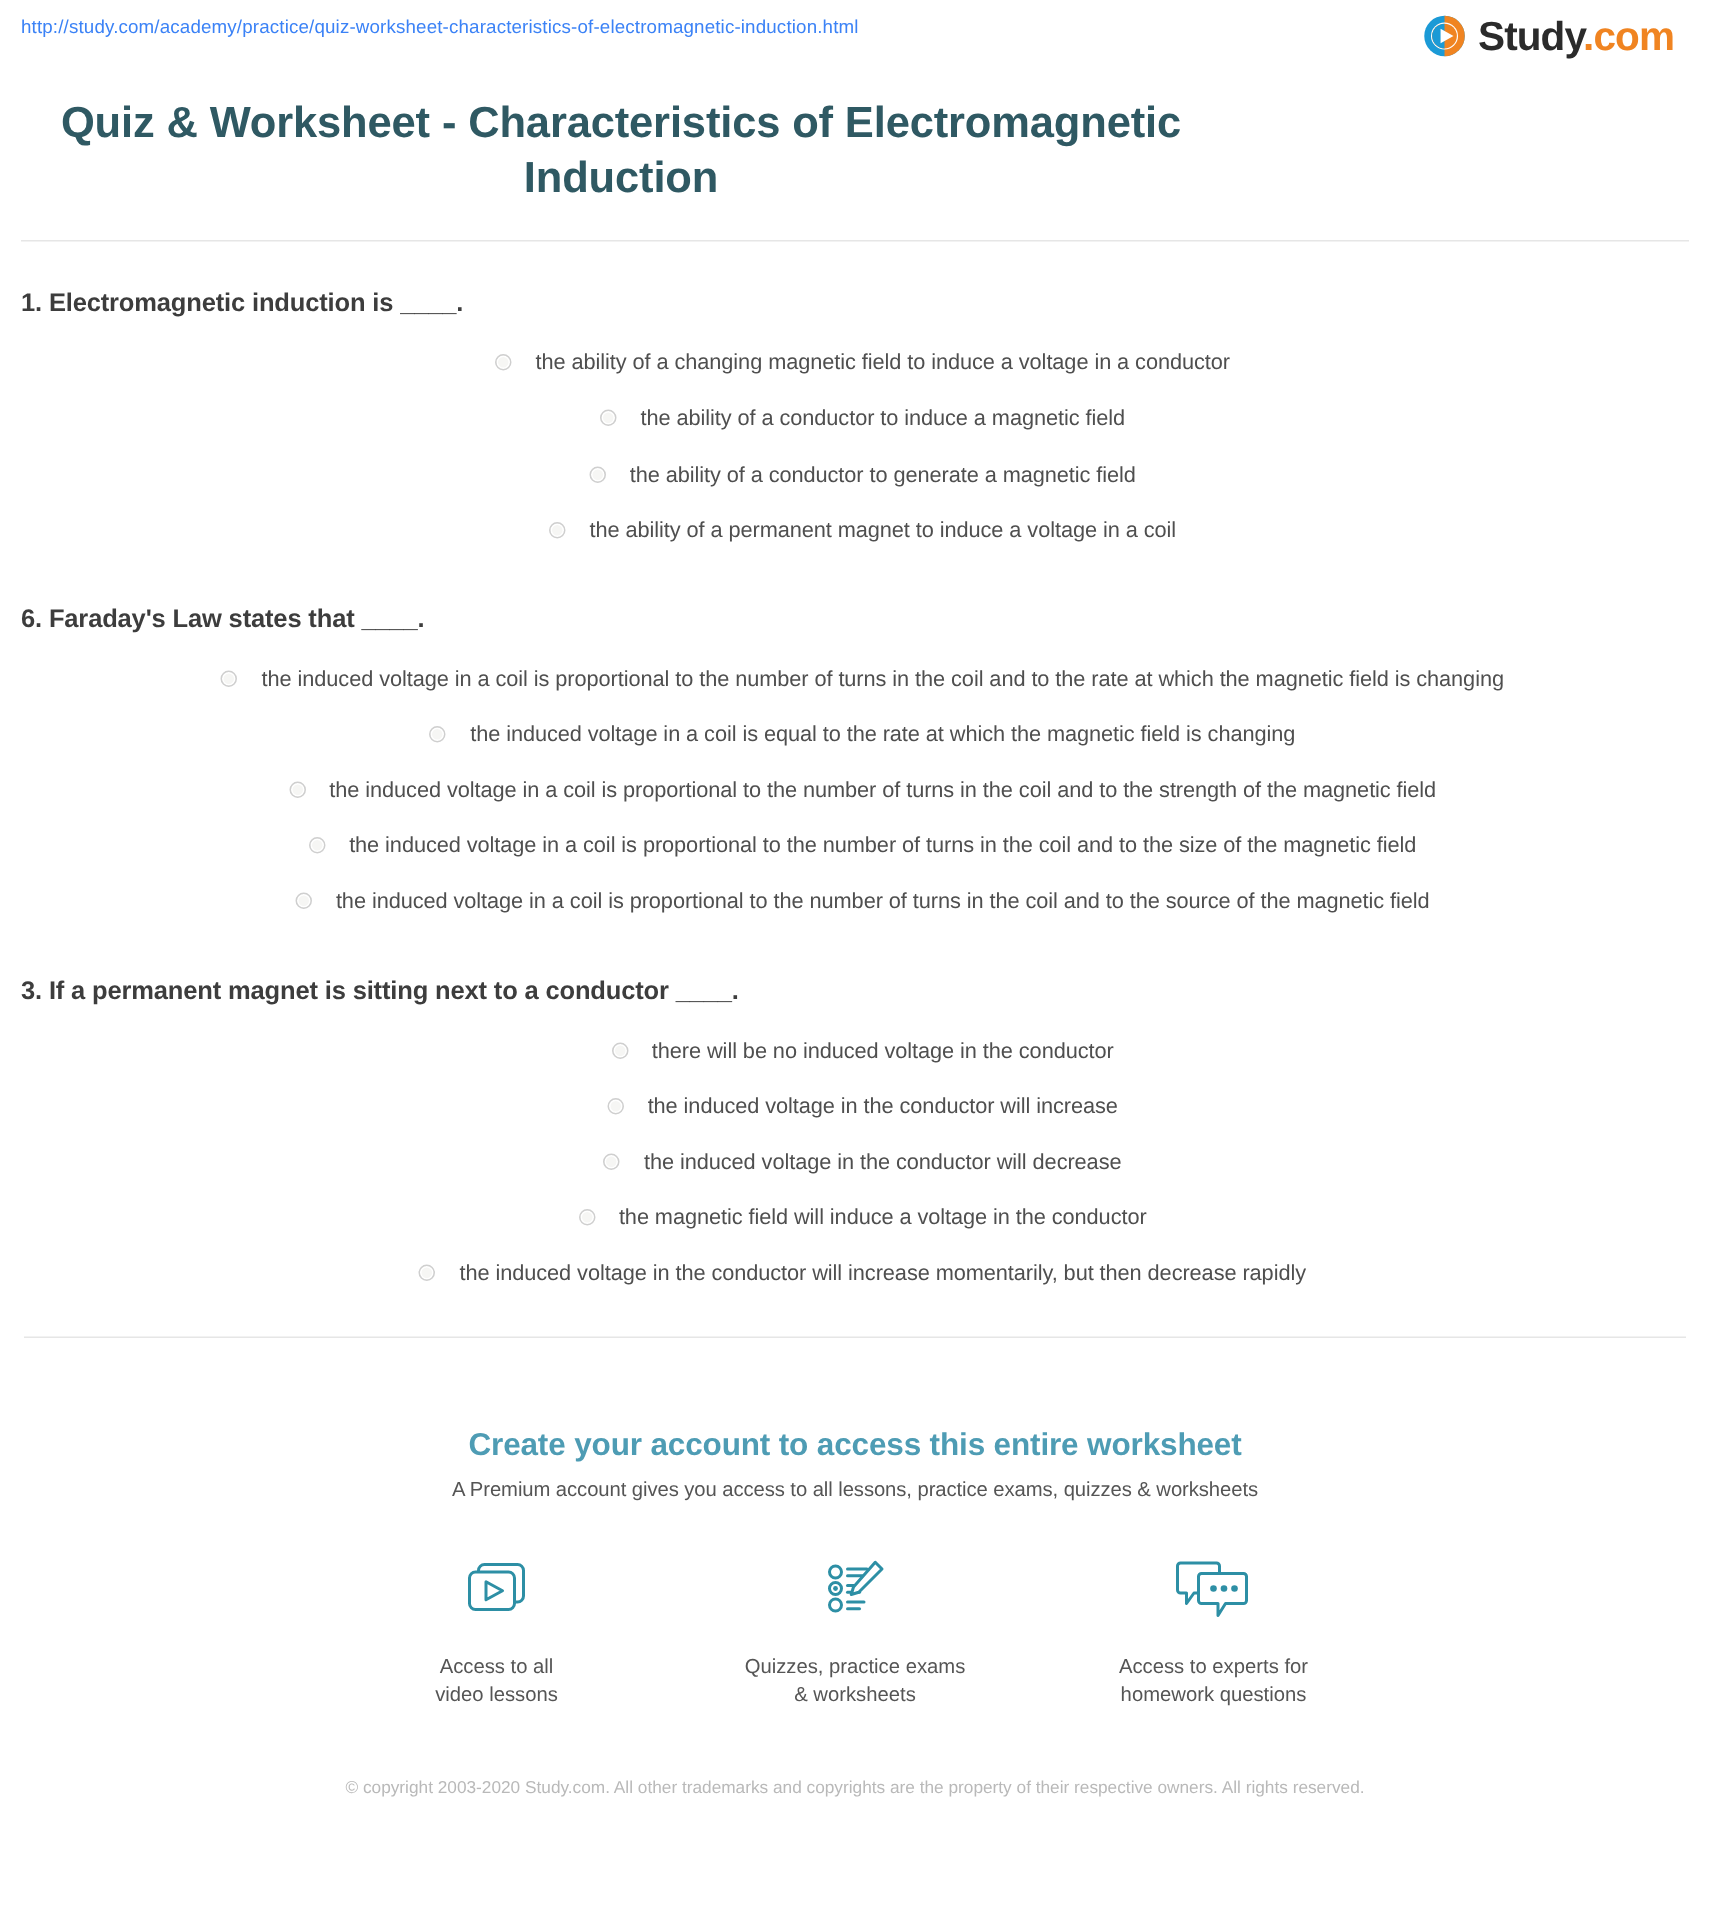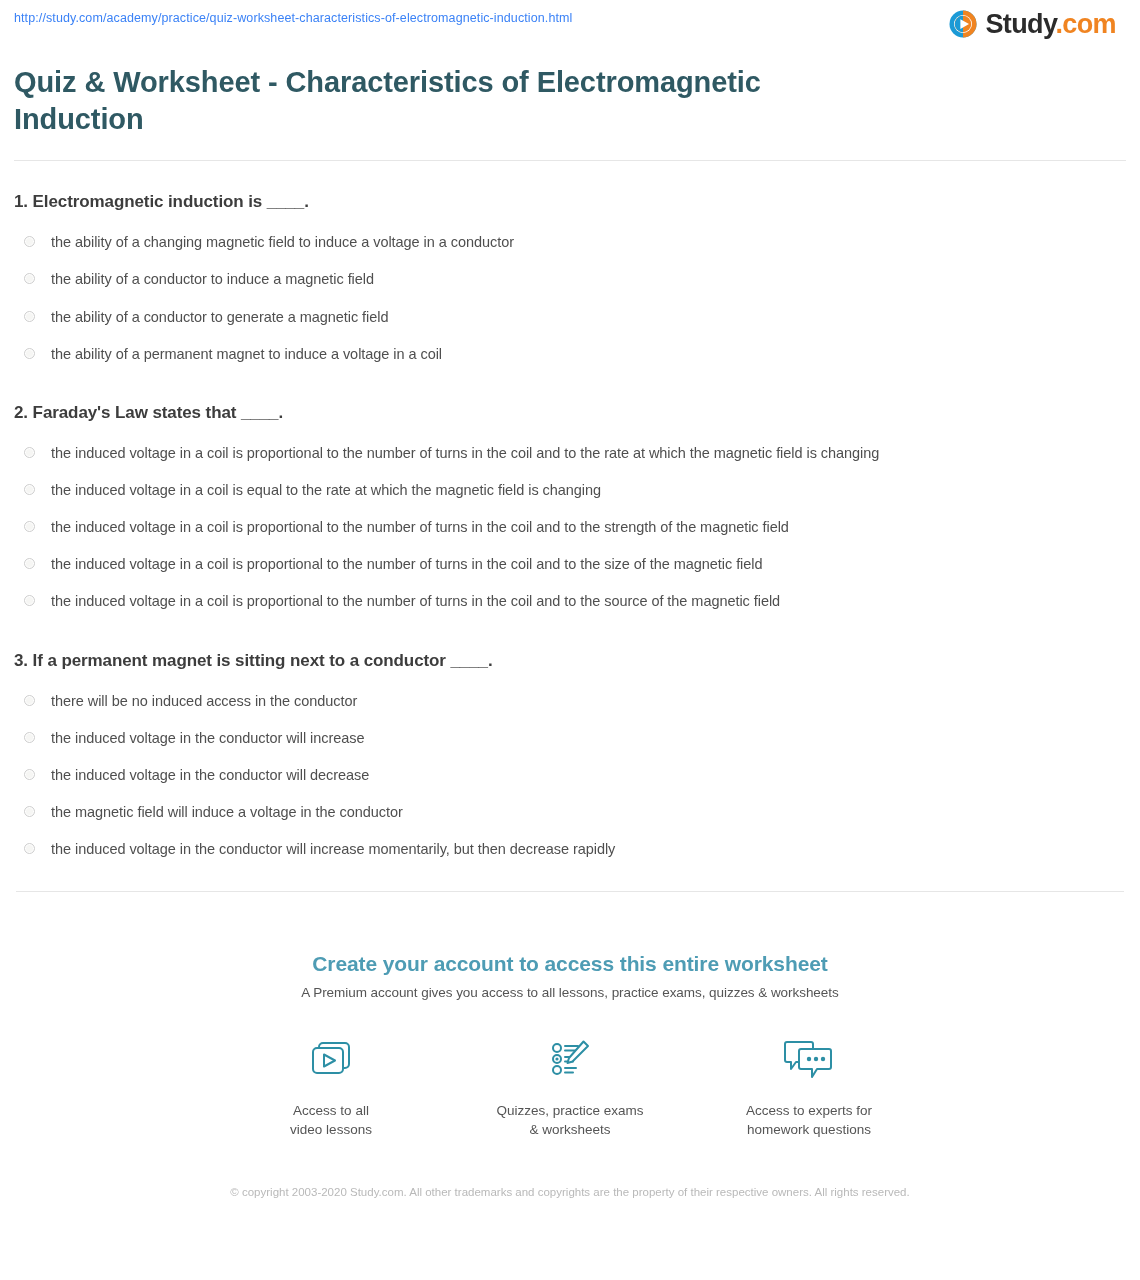--- a/index.html
+++ b/index.html
@@ -51,20 +51,21 @@
 
   
   .page-title {
     font-size: 29px;
     font-weight: bold;
     color: #2f5963;
     line-height: 1.28;
     margin: 8px 14px 0 14px;
     max-width: 800px;
     letter-spacing: -0.1px;
+    text-align: center;
   }
   .rule {
     height: 1px;
     background: #e6e6e6;
     border: 0;
     margin: 22px 14px 0 14px;
   }
   .rule.indent { margin: 0 16px 0 16px; }
 
   
@@ -79,20 +80,21 @@
     color: #3d3d3d;
     line-height: 1.3;
     margin: 0 0 10px 0;
     letter-spacing: -0.1px;
   }
   .options { margin: 0; padding: 0; list-style: none; }
   .option-row {
     display: flex;
     align-items: flex-start;
     padding: 10px 0 9px 0;
+    justify-content: center;
   }
   .radio {
     flex: 0 0 auto;
     width: 11px;
     height: 11px;
     border-radius: 50%;
     border: 1px solid #cfcfcf;
     background: #f6f6f4;
     margin: 3px 16px 0 10px;
     box-shadow: inset 0 0 0 1px #ffffff;
@@ -199,21 +201,21 @@
         <span class="option-label">the ability of a conductor to generate a magnetic field</span>
       </li>
       <li class="option-row">
         <span class="radio"></span>
         <span class="option-label">the ability of a permanent magnet to induce a voltage in a coil</span>
       </li>
     </ul>
   </div>
 
   <div class="question-block">
-    <div class="question-text">2. Faraday's Law states that ____.</div>
+    <div class="question-text">6. Faraday's Law states that ____.</div>
     <ul class="options">
       <li class="option-row">
         <span class="radio"></span>
         <span class="option-label">the induced voltage in a coil is proportional to the number of turns in the coil and to the rate at which the magnetic field is changing</span>
       </li>
       <li class="option-row">
         <span class="radio"></span>
         <span class="option-label">the induced voltage in a coil is equal to the rate at which the magnetic field is changing</span>
       </li>
       <li class="option-row">
@@ -229,21 +231,21 @@
         <span class="option-label">the induced voltage in a coil is proportional to the number of turns in the coil and to the source of the magnetic field</span>
       </li>
     </ul>
   </div>
 
   <div class="question-block">
     <div class="question-text">3. If a permanent magnet is sitting next to a conductor ____.</div>
     <ul class="options">
       <li class="option-row">
         <span class="radio"></span>
-        <span class="option-label">there will be no induced access in the conductor</span>
+        <span class="option-label">there will be no induced voltage in the conductor</span>
       </li>
       <li class="option-row">
         <span class="radio"></span>
         <span class="option-label">the induced voltage in the conductor will increase</span>
       </li>
       <li class="option-row">
         <span class="radio"></span>
         <span class="option-label">the induced voltage in the conductor will decrease</span>
       </li>
       <li class="option-row">

